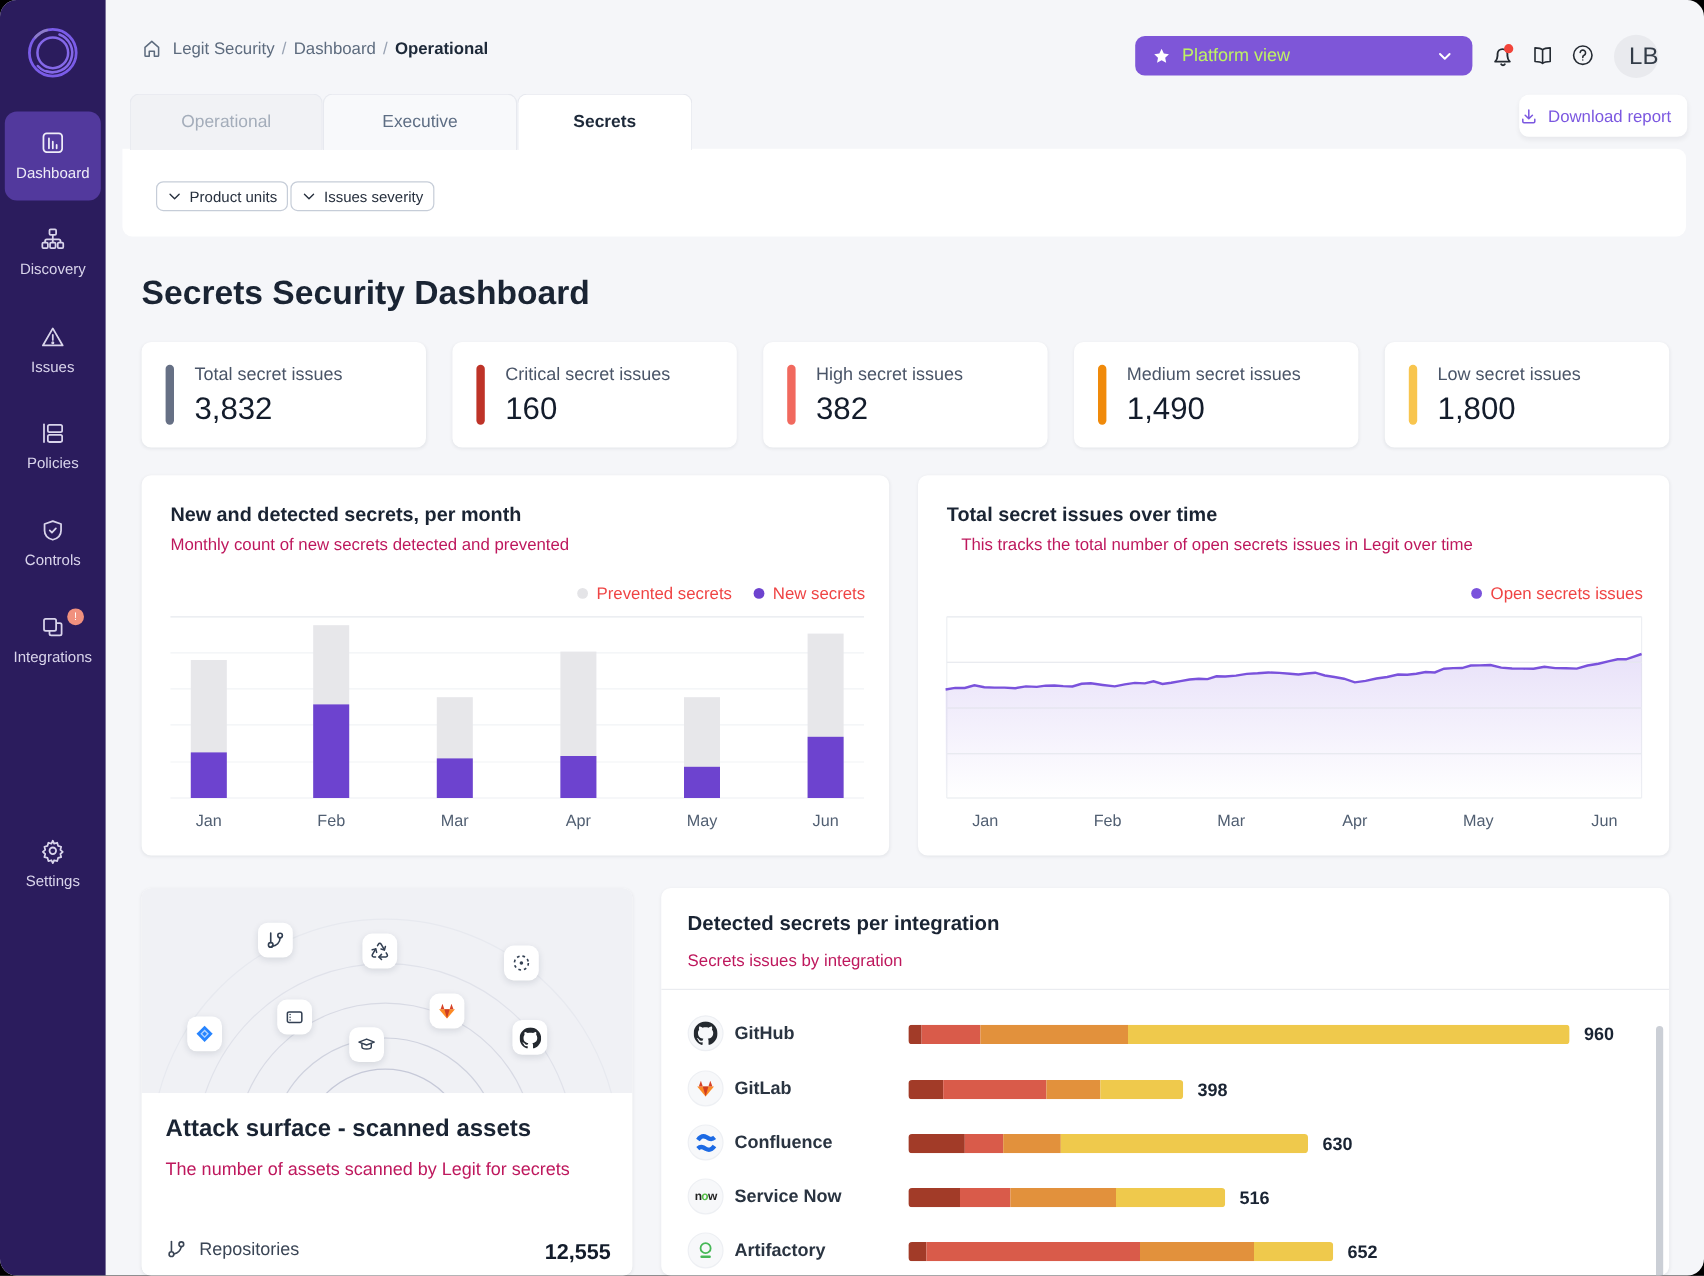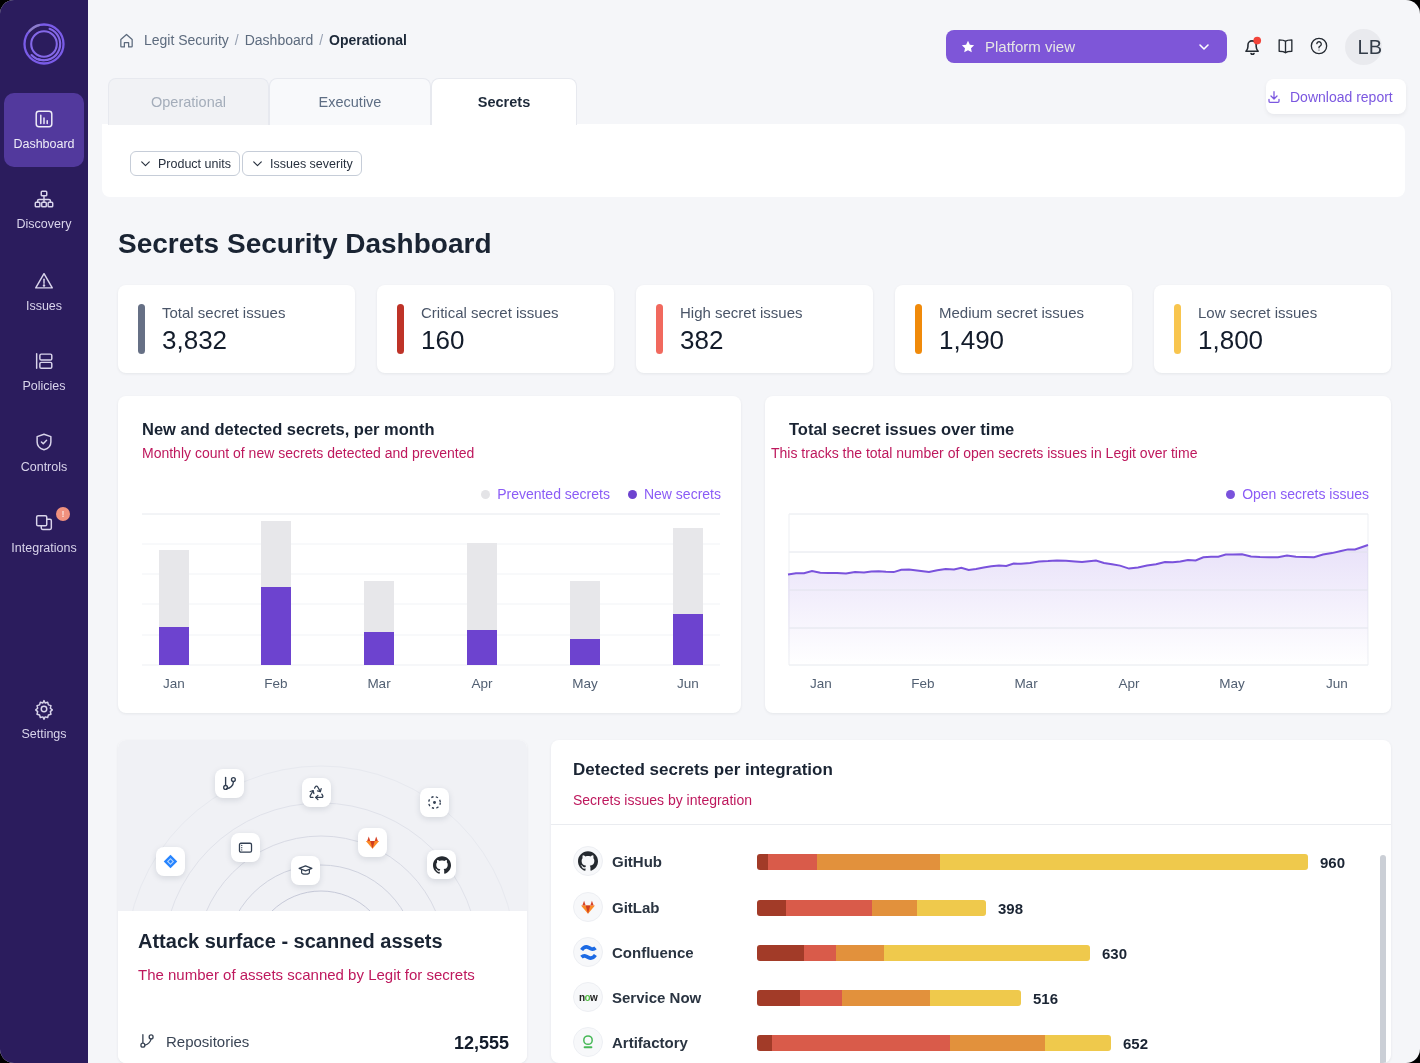--- a/index.html
+++ b/index.html
@@ -10,42 +10,42 @@
 
 .sidebar { position:absolute; left:0; top:0; width:88px; height:1063px; background:#2B1C5D; }
 .nav-item { position:absolute; left:0; width:88px; text-align:center; color:#D9D4EB; font-size:12.5px; }
 .nav-item svg { display:block; margin:0 auto 7px auto; }
 .nav-active { position:absolute; left:4px; top:93px; width:80px; height:74px; background:#52399D; border-radius:10px; }
 
 
 .crumb { position:absolute; top:31px; left:118px; height:18px; font-size:14px; color:#5D6B7E; display:flex; align-items:center; }
 .crumb b { color:#1D2939; font-weight:700; }
 .crumb .sep { color:#98A2B3; padding:0 6px; }
-.pv-btn { position:absolute; left:946px; top:30px; width:281px; height:33px; background:#7E56D8; border-radius:8px; color:#e5e5e5; font-size:15px; display:flex; align-items:center; }
+.pv-btn { position:absolute; left:946px; top:30px; width:281px; height:33px; background:#7E56D8; border-radius:8px; color:#bef264; font-size:15px; display:flex; align-items:center; }
 
 
 .tab { position:absolute; top:78px; height:47px; border:1px solid #E7E9EF; border-radius:8px 8px 0 0; font-size:14.5px; display:flex; align-items:center; justify-content:center; }
 .band { position:absolute; left:102px; top:124px; width:1303px; height:73px; background:#fff; border-radius:0 8px 8px 8px; }
 .chip { position:absolute; top:151px; height:25px; border:1px solid #C6CDD8; border-radius:6px; background:#fff; font-size:12.5px; color:#27303E; display:flex; align-items:center; padding:0 8px; }
 .dl-box { position:absolute; left:1266px; top:79px; width:140px; height:35px; background:#fff; border-radius:8px; box-shadow:0 2px 4px rgba(16,24,40,.06); display:flex; align-items:center; color:#7B57E0; font-size:14px; }
 
 
 h1 { position:absolute; left:118px; top:228px; font-size:28px; font-weight:700; color:#1A2433; letter-spacing:0; }
 
 
 .stat { position:absolute; top:285px; width:237px; height:88px; background:#fff; border-radius:8px; box-shadow:0 1px 3px rgba(16,24,40,.07); }
 .stat .pill { position:absolute; left:20px; top:19px; width:7px; height:50px; border-radius:4px; }
 .stat .t { position:absolute; left:44px; top:19px; font-size:15px; color:#4A5568; }
 .stat .v { position:absolute; left:44px; top:40px; font-size:26px; font-weight:400; color:#131C2B; }
 
 
 .card { position:absolute; background:#fff; border-radius:8px; box-shadow:0 1px 3px rgba(16,24,40,.07); }
 .ct { font-size:16.5px; font-weight:700; color:#1A2433; }
 .cs { font-size:14px; color:#be185d; }
-.legend { font-size:14px; color:#8b5cf6; display:flex; align-items:center; }
+.legend { font-size:14px; color:#ef4444; display:flex; align-items:center; }
 .dot { width:9px; height:9px; border-radius:50%; display:inline-block; margin-right:7px; }
 
 
 .irow { position:absolute; left:22px; display:flex; align-items:center; }
 .ic { width:30px; height:30px; border-radius:50%; background:#F7F8FA; border:1px solid #EDEFF3; display:flex; align-items:center; justify-content:center; }
 .ilabel { font-size:15px; font-weight:700; color:#2A3441; margin-left:9px; }
 .tile { position:absolute; width:29px; height:29px; background:#fff; border-radius:8px; box-shadow:0 2px 6px rgba(25,35,65,.13); display:flex; align-items:center; justify-content:center; }
 .bar { position:absolute; height:16px; border-radius:3px; overflow:hidden; display:flex; }
 .bar i { display:block; height:16px; }
 .bval { position:absolute; font-size:15px; font-weight:700; color:#1A2433; }
@@ -250,21 +250,21 @@
           <text x="261" y="292">Mar</text>
       <text x="364" y="292">Apr</text>
           <text x="467" y="292">May</text>
           <text x="570" y="292">Jun</text>
     </g>
   </svg>
 </div>
 
 <div class="card" style="left:765px;top:396px;width:626px;height:317px;">
   <div class="ct" style="position:absolute;left:24px;top:24px;">Total secret issues over time</div>
-  <div class="cs" style="position:absolute;left:6px;top:49px;">This tracks the total number of open secrets issues in Legit over time</div>
+  <div class="cs" style="position:absolute;left:36px;top:49px;">This tracks the total number of open secrets issues in Legit over time</div>
   <div class="legend" style="position:absolute;right:22px;top:90px;">
     <span class="dot" style="background:#7A52DC;"></span>Open secrets issues
   </div>
   <svg style="position:absolute;left:0;top:0" width="626" height="317" viewBox="0 0 626 317">
     <defs>
       <linearGradient id="ag" x1="0" y1="0" x2="0" y2="1">
         <stop offset="0%" stop-color="#7A52DC" stop-opacity="0.17"></stop>
         <stop offset="100%" stop-color="#7A52DC" stop-opacity="0"></stop>
       </linearGradient>
     </defs>

